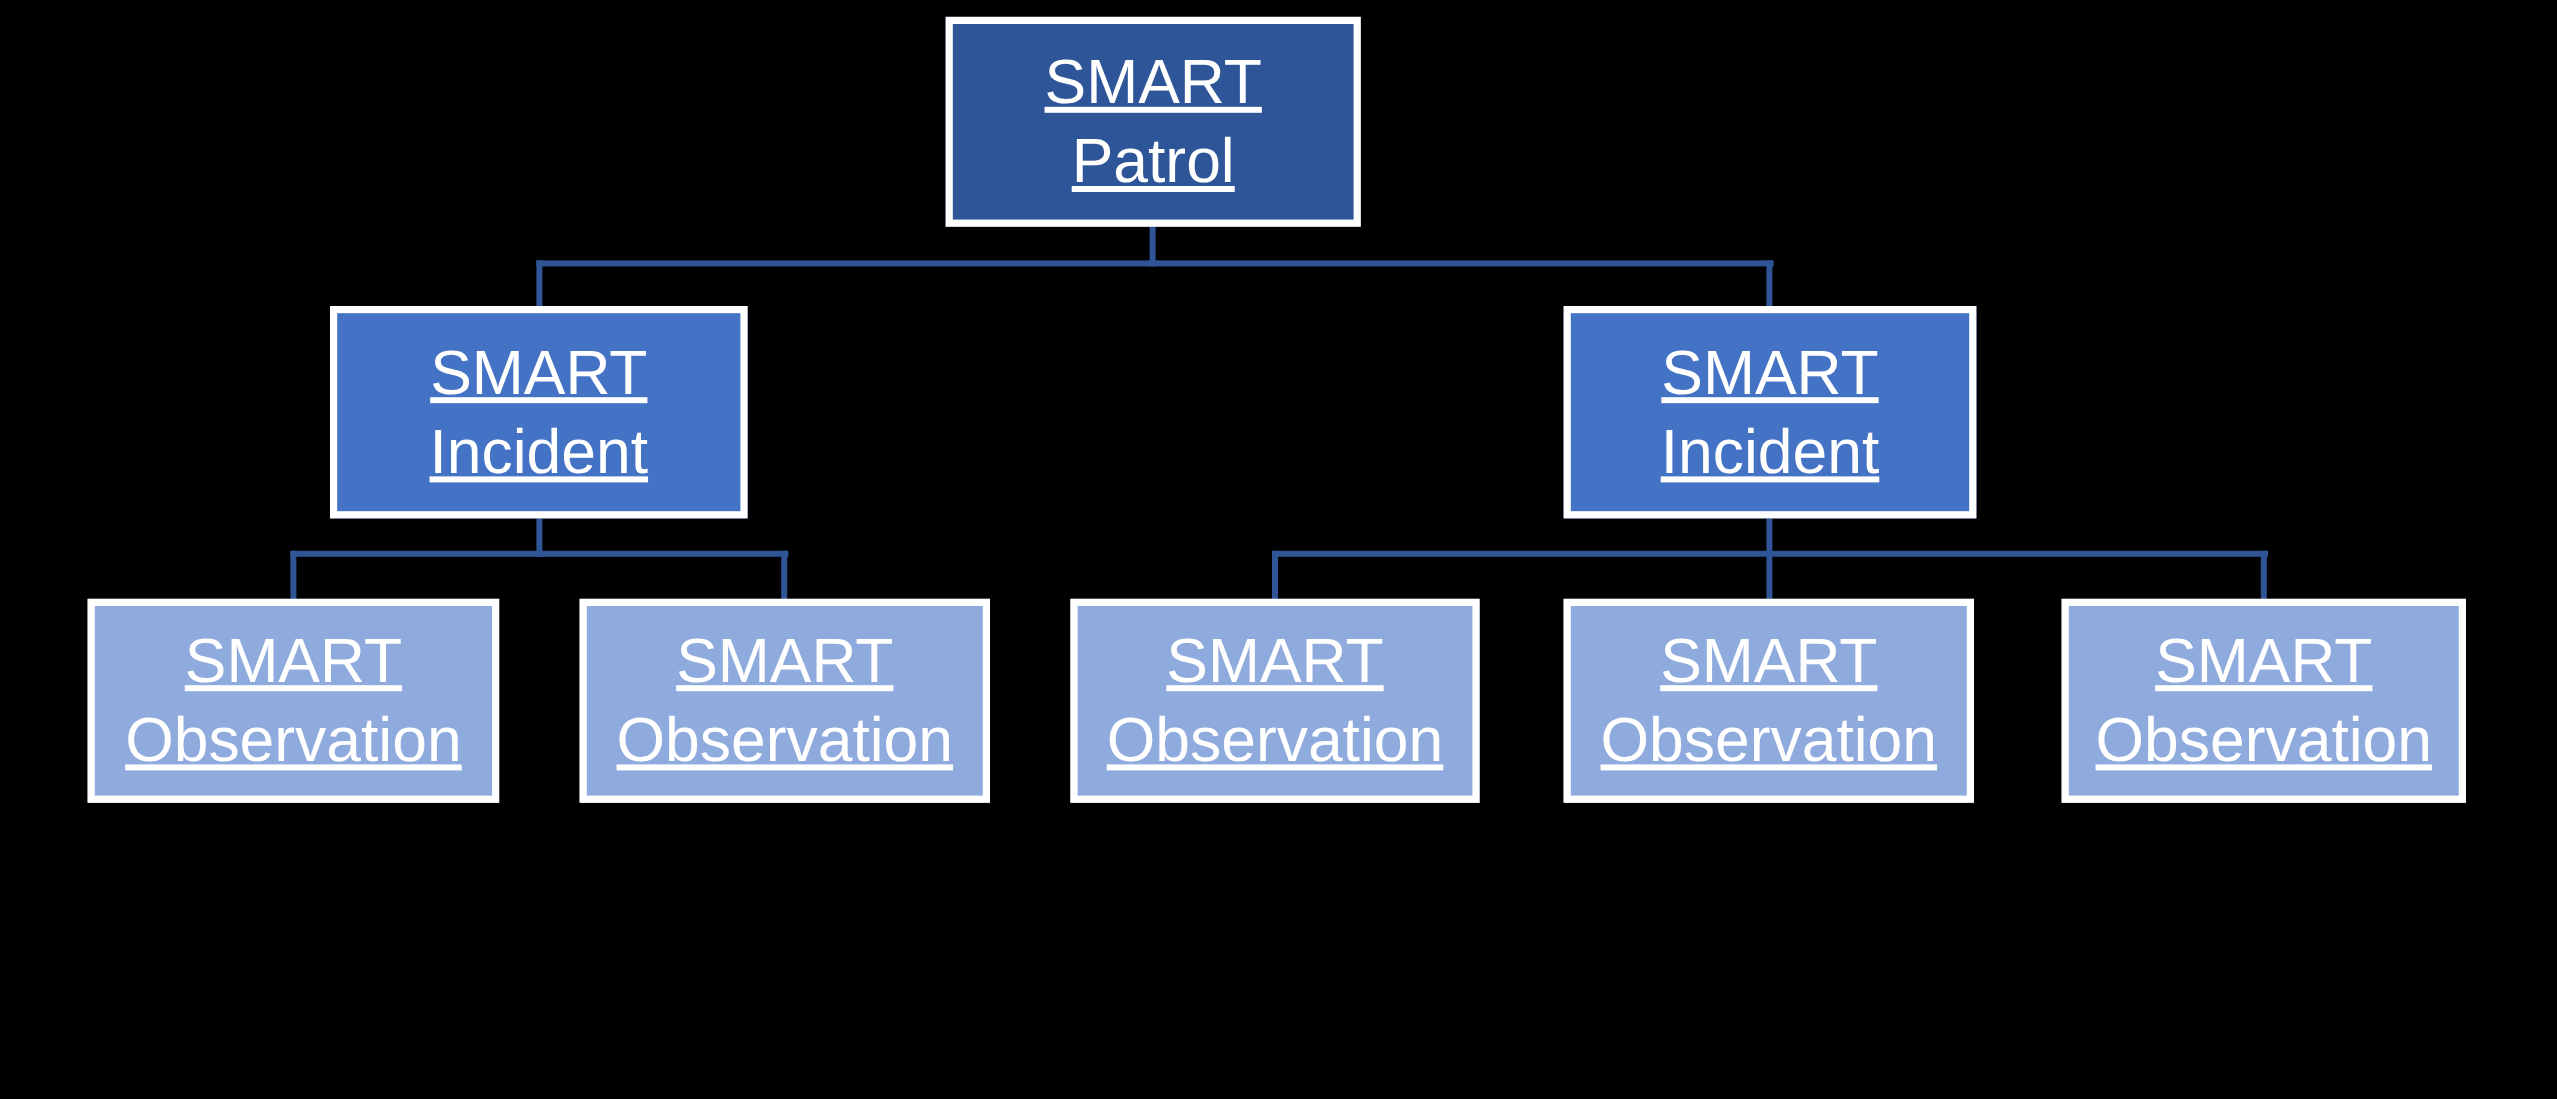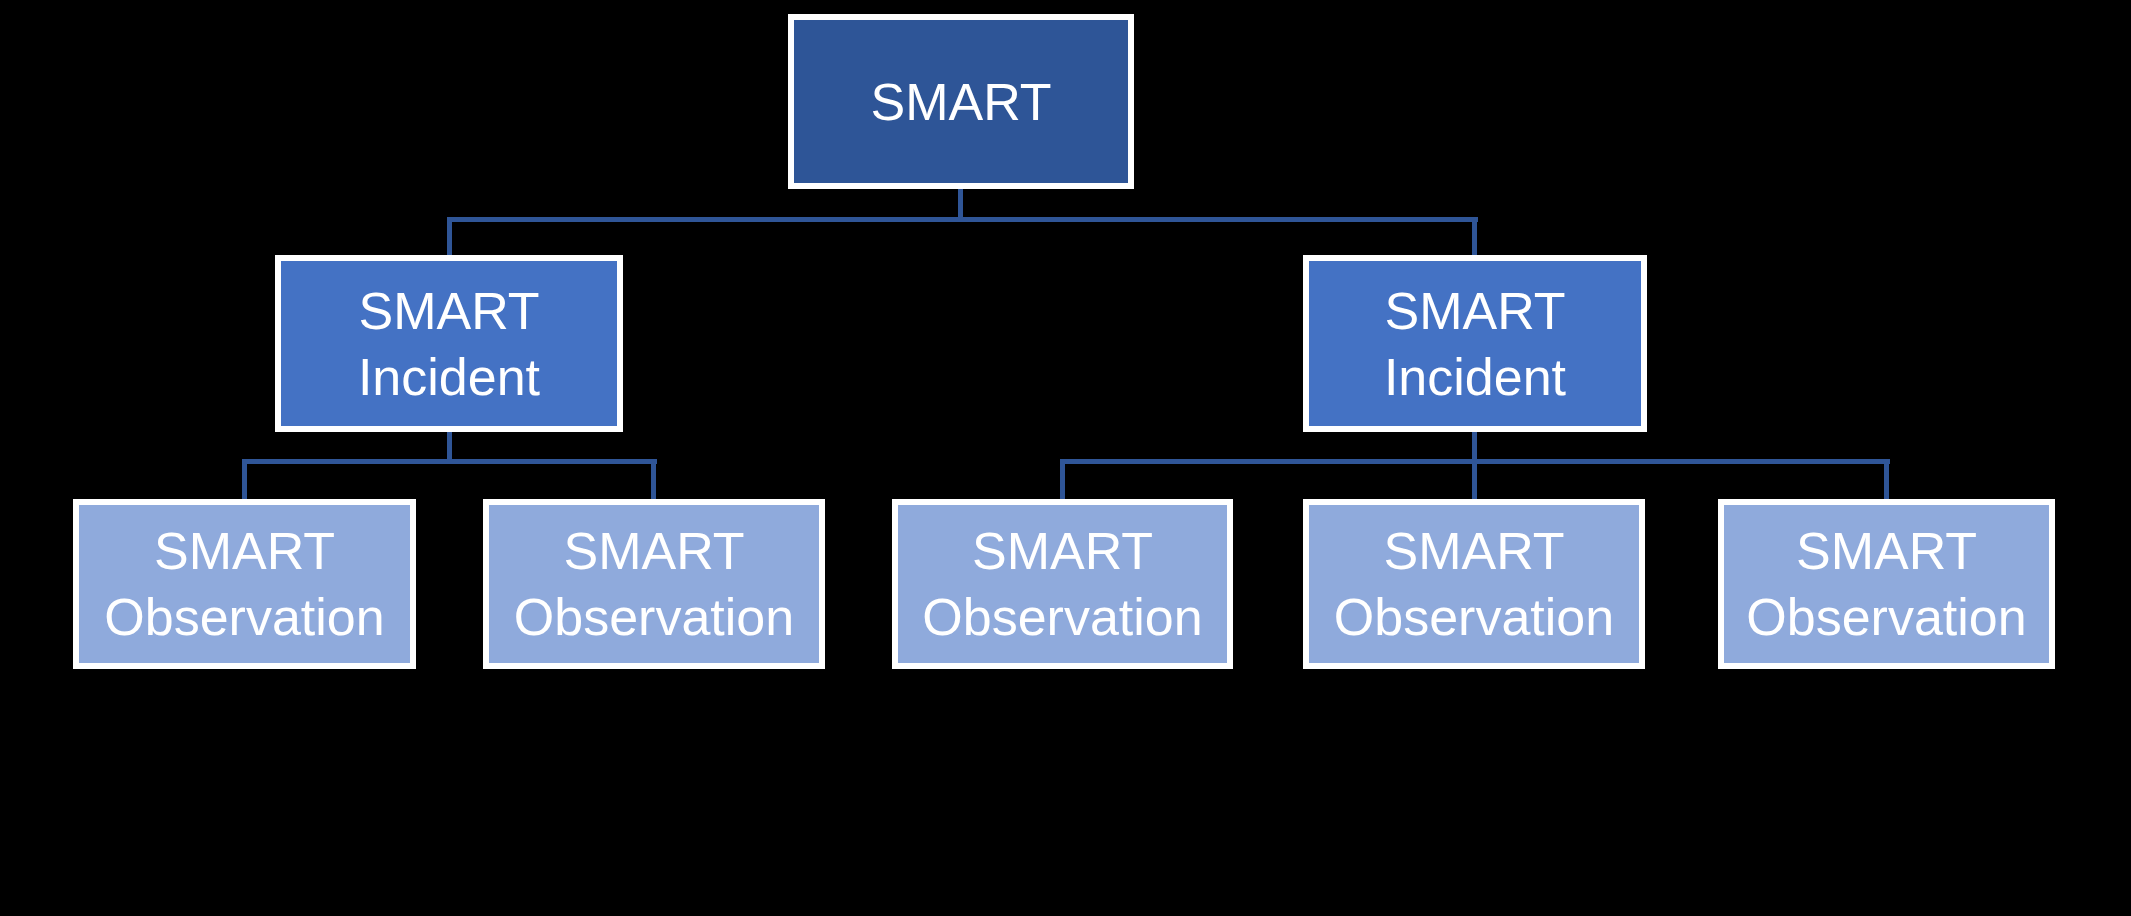--- a/index.html
+++ b/index.html
@@ -21,20 +21,21 @@
     border: 6px solid var(--box-border, #ffffff);
     color: var(--text, #ffffff);
     display: flex;
     flex-direction: column;
     align-items: center;
     justify-content: center;
     text-align: center;
     font-size: 52px;
     line-height: 66px;
     font-weight: 400;
+    text-decoration: underline;
   }
   .node.lvl1 { background: var(--fill-level1, #2E5597); }
   .node.lvl2 { background: var(--fill-level2, #4472C4); }
   .node.lvl3 { background: var(--fill-level3, #8FAADC); }
   .conn {
     position: absolute;
     background: var(--connector, #2F5597);
   }
 </style>
 </head>
@@ -53,20 +54,21 @@
   <div class="conn" style="left:651px;  top:459px; width:5px;   height:41px;"></div>
 
   <div class="conn" style="left:1472px; top:432px; width:5px;   height:32px;"></div>
   <div class="conn" style="left:1060px; top:459px; width:830px; height:5px;"></div>
   <div class="conn" style="left:1060px; top:459px; width:5px;   height:41px;"></div>
   <div class="conn" style="left:1472px; top:459px; width:5px;   height:41px;"></div>
   <div class="conn" style="left:1884px; top:459px; width:5px;   height:41px;"></div>
 
   <div class="node lvl1" style="left:788px; top:14px; width:346px; height:175px;">
     <span>SMART</span>
+    <span>Patrol</span>
   </div>
 
   <div class="node lvl2" style="left:275px; top:255px; width:348px; height:177px;">
     <span>SMART</span>
     <span>Incident</span>
   </div>
   <div class="node lvl2" style="left:1303px; top:255px; width:344px; height:177px;">
     <span>SMART</span>
     <span>Incident</span>
   </div>

